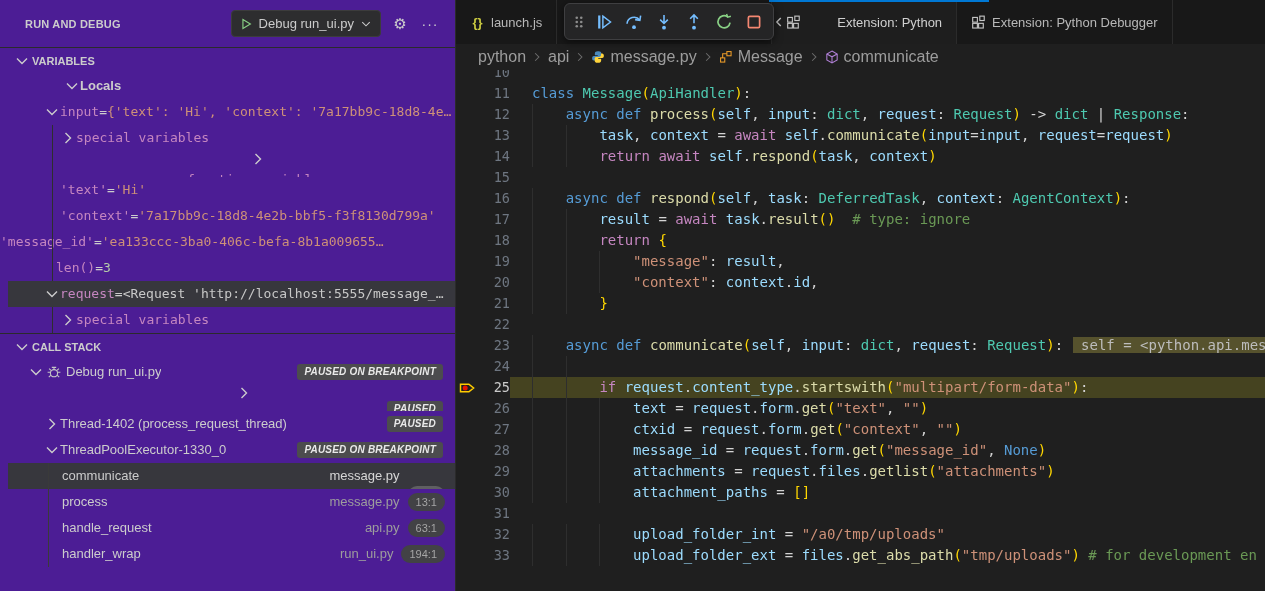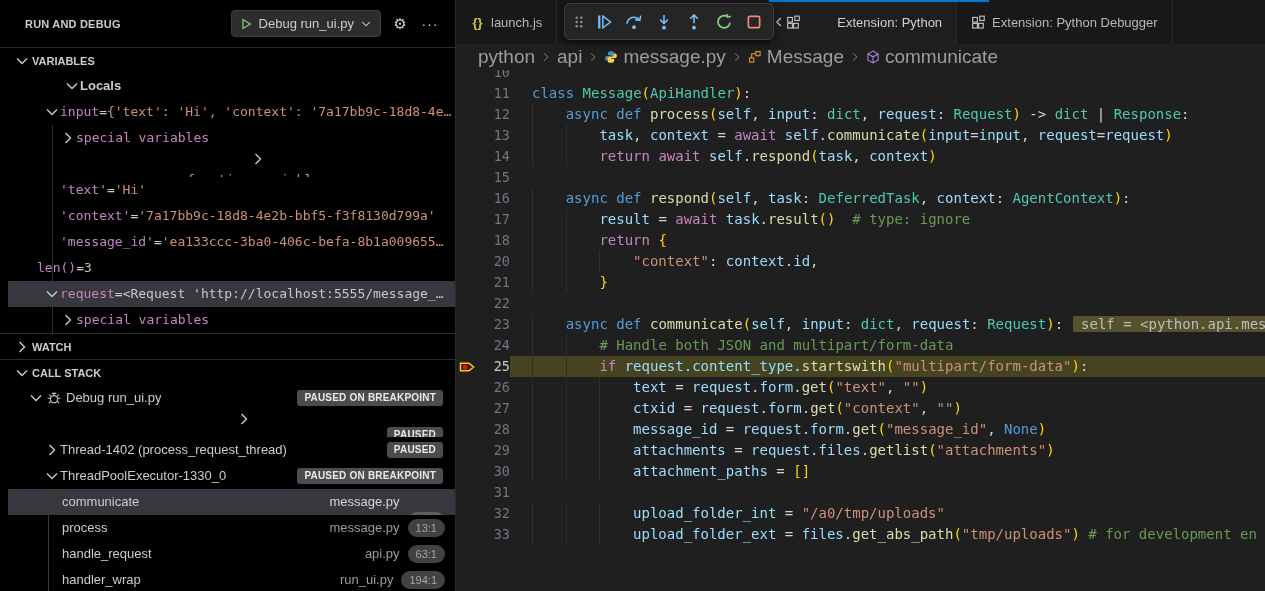--- a/index.html
+++ b/index.html
@@ -1,21 +1,21 @@
 <!DOCTYPE html>
 <html><head>
 <meta charset="utf-8">
 <style>
   * { margin:0; padding:0; box-sizing:border-box; }
   html,body { width:1265px; height:591px; overflow:hidden; background:#181818;
     font-family:"Liberation Sans", sans-serif; }
   .app { display:flex; width:1265px; height:591px; color:#cccccc; }
 
   
-  .sidebar { width:455px; min-width:455px; height:591px; background:#000000; overflow:hidden; }
+  .sidebar { width:455px; min-width:455px; height:591px; background:#4c1d95; overflow:hidden; }
   .panel-header { height:47px; display:flex; align-items:center; padding:0 14px 0 25px; }
   .panel-title { font-size:11px; font-weight:bold; color:#cccccc; letter-spacing:.2px; flex:0 0 auto; }
   .panel-spacer { flex:1; }
   .launch-btn { height:27px; display:flex; align-items:center; gap:6px; background:#2d2d2f;
     border:1px solid #3c3c3c; border-radius:4px; padding:0 8px 0 7px; cursor:pointer; }
   .launch-btn .label { font-size:13px; color:#cccccc; }
   .hdr-icon { width:22px; height:22px; display:flex; align-items:center; justify-content:center;
     color:#cccccc; font-size:15px; margin-left:8px; cursor:pointer; border-radius:4px; }
 
   .section-header { height:26px; display:flex; align-items:center; font-size:11px; font-weight:bold;
@@ -31,21 +31,21 @@
   .fguide::before { content:''; position:absolute; left:48px; top:0; bottom:0; border-left:1px solid #3a3a3a; }
 
   .c-vn { color:#C586C0; } .c-vs { color:#CE9178; } .c-vnum { color:#B5CEA8; }
   .c-veq { color:#cccccc; } .c-vv { color:#c8c8c8; }
   .scope-label { font-weight:bold; color:#cccccc; font-family:"Liberation Sans",sans-serif; font-size:13px; }
 
   .csrow { font-size:13px; }
   .cs-label { color:#cccccc; overflow:hidden; text-overflow:ellipsis; }
   .badge { margin-left:auto; margin-right:12px; background:#4c4c4e; color:#e9e9e9;
     font-size:10px; font-weight:bold; letter-spacing:.2px; padding:3px 7px; border-radius:3px;
-    line-height:1; flex:0 0 auto; font-family:"Liberation Sans",sans-serif; }
+    line-height:1; flex:0 0 auto; font-family:"Liberation Sans",sans-serif;font-style:italic; }
   .frame-right { margin-left:auto; display:flex; align-items:center; gap:8px; padding-right:10px; flex:0 0 auto; }
   .frame-file { color:#9d9d9d; font-size:13px; }
   .frame-pill { background:#424245; color:#a5a5a5; font-size:11px; padding:2px 8px;
     border-radius:9px; line-height:1.3; }
   .csrow.selected .frame-file { color:#d6d6d6; }
   .csrow.selected .frame-pill { background:#5f5f62; color:#ffffff;margin-top:39px; }
 
   
   .editor { flex:1; display:flex; flex-direction:column; border-left:1px solid #2b2b2b;
     background:#1f1f1f; position:relative; overflow:hidden; }
@@ -63,21 +63,21 @@
   .debug-toolbar { position:absolute; left:108px; top:3px; height:37px; display:flex; align-items:center;
     background:#252526; border:1px solid #3f3f41; border-radius:6px; padding:0 4px;
     box-shadow:0 2px 8px rgba(0,0,0,.55); z-index:10; }
   .tb-btn { width:30px; height:30px; display:flex; align-items:center; justify-content:center;
     border-radius:5px; cursor:pointer; }
   .tb-btn.grip { width:20px; cursor:grab; }
   .tb-btn .icon { width:18px; height:18px; }
   .tb-gray { color:#8c8c8c; } .tb-blue { color:#75BEFF; } .tb-green { color:#89D185; } .tb-red { color:#F48771; }
 
   .breadcrumbs { height:26px; display:flex; align-items:center; background:#1f1f1f;
-    padding-left:22px; font-size:19px; color:#9d9d9d; gap:3px; }
+    padding-left:22px; font-size:16px; color:#9d9d9d; gap:3px; }
   .crumb { display:flex; align-items:center; gap:5px; cursor:pointer; }
   .crumb .icon { width:14px; height:14px; }
   .crumb-sep { width:12px; height:12px; color:#6e6e6e; margin:0 2px; }
 
   .code { flex:1; overflow:hidden; position:relative; font-family:"DejaVu Sans Mono", monospace;
     font-size:14px; color:#d4d4d4; }
   .code-line { display:flex; height:21px; line-height:21px; white-space:pre; }
   .code-line.current { background:linear-gradient(to right, transparent 54px, #454320 54px); }
   .ln-bp { width:24px; flex:0 0 24px; display:flex; align-items:center; justify-content:center; cursor:pointer; }
   .ln-bp .icon { width:19px; height:16px; }
@@ -166,58 +166,50 @@
         <div class="vrow guide3" style="padding-left: 60px;">
           <span class="c-vn">'text'</span>
           <span class="c-veq"> = </span>
           <span class="c-vs">'Hi'</span>
         </div>
         <div class="vrow guide3" style="padding-left: 60px;">
           <span class="c-vn">'context'</span>
           <span class="c-veq"> = </span>
           <span class="c-vs">'7a17bb9c-18d8-4e2b-bbf5-f3f8130d799a'</span>
         </div>
+        <div class="vrow guide3" style="">
+          <span class="c-vn">'message_id'</span>
+          <span class="c-veq"> = </span>
+          <span class="c-vs">'ea133ccc-3ba0-406c-befa-8b1a009655…</span>
+        </div>
+        <div class="vrow guide3" style="padding-left: 56px;">
+          <span class="c-vn">len()</span>
+          <span class="c-veq"> = </span>
+          <span class="c-vnum">3</span>
+        </div>
+        <div class="vrow selected" style="padding-left: 44px;">
+          <span class="icon" style="width: 16px; height: 16px; color: rgb(204, 204, 204);">
+            <svg viewBox="0 0 16 16">
+              <path d="M3 5.5 8 10.5 13 5.5" fill="none" stroke="currentColor" stroke-width="1.4"></path>
+            </svg>
+          </span>
+          <span class="c-vn">request</span>
+          <span class="c-veq"> = </span>
+          <span class="c-vv">&lt;Request 'http://localhost:5555/message_…</span>
+        </div>
         <div class="vrow guide3" style="padding-left: 60px;">
-          <span class="c-vn">'message_id'</span>
-          <span class="c-veq"> = </span>
-          <span class="c-vs">'ea133ccc-3ba0-406c-befa-8b1a009655…</span>
-        </div>
-        <div class="vrow guide3" style="padding-left: 37px;">
-          <span class="c-vn">len()</span>
-          <span class="c-veq"> = </span>
-          <span class="c-vnum">3</span>
-        </div>
-        <div class="vrow selected" style="padding-left: 44px;">
-          <span class="icon" style="width: 16px; height: 16px; color: rgb(204, 204, 204);">
-            <svg viewBox="0 0 16 16">
-              <path d="M3 5.5 8 10.5 13 5.5" fill="none" stroke="currentColor" stroke-width="1.4"></path>
-            </svg>
-          </span>
-          <span class="c-vn">request</span>
-          <span class="c-veq"> = </span>
-          <span class="c-vv">&lt;Request 'http://localhost:5555/message_…</span>
-        </div>
-        <div class="vrow guide3" style="padding-left: 60px;">
           <span class="icon" style="width: 16px; height: 16px; color: rgb(204, 204, 204);">
             <svg viewBox="0 0 16 16">
               <path d="M5.5 3 10.5 8 5.5 13" fill="none" stroke="currentColor" stroke-width="1.4"></path>
             </svg>
           </span>
           <span class="c-vn">special variables</span>
         </div>
       </div>
 
-    <div class="section-header">
-      <span class="icon" style="width:16px;height:16px;color:#cccccc">
-          <svg viewBox="0 0 16 16">
-            <path d="M5.5 3 10.5 8 5.5 13" fill="none" stroke="currentColor" stroke-width="1.4"></path>
-          </svg>
-        </span>
-      <span>WATCH</span>
-    </div>
 
     <div class="section-header">
       <span class="icon" style="width:16px;height:16px;color:#cccccc">
           <svg viewBox="0 0 16 16">
             <path d="M3 5.5 8 10.5 13 5.5" fill="none" stroke="currentColor" stroke-width="1.4"></path>
           </svg>
         </span>
       <span>CALL STACK</span>
     </div>
     <div id="callstack-rows">
@@ -455,25 +447,26 @@
     <div class="code" id="code-lines">
         <div class="code-line" style="margin-top: -8px;"><span class="ln-bp"></span><span class="ln-num">10</span><span class="ln-text"></span></div>
         <div class="code-line"><span class="ln-bp"></span><span class="ln-num">11</span><span class="ln-text"><span class="c-kw">class </span><span class="c-type">Message</span><span class="c-b1">(</span><span class="c-type">ApiHandler</span><span class="c-b1">)</span><span class="c-pun">:</span></span></div>
         <div class="code-line"><span class="ln-bp"></span><span class="ln-num">12</span><span class="ln-text"><span class="ind"></span><span class="c-kw">async def </span><span class="c-fn">process</span><span class="c-b1">(</span><span class="c-var">self</span><span class="c-pun">, </span><span class="c-var">input</span><span class="c-pun">: </span><span class="c-type">dict</span><span class="c-pun">, </span><span class="c-var">request</span><span class="c-pun">: </span><span class="c-type">Request</span><span class="c-b1">)</span><span class="c-pun"> -&gt; </span><span class="c-type">dict</span><span class="c-pun"> | </span><span class="c-type">Response</span><span class="c-pun">:</span></span></div>
         <div class="code-line"><span class="ln-bp"></span><span class="ln-num">13</span><span class="ln-text"><span class="ind"></span><span class="ind"></span><span class="c-var">task</span><span class="c-pun">, </span><span class="c-var">context</span><span class="c-pun"> = </span><span class="c-ctrl">await</span><span class="c-pun"> </span><span class="c-var">self</span><span class="c-pun">.</span><span class="c-fn">communicate</span><span class="c-b1">(</span><span class="c-var">input</span><span class="c-pun">=</span><span class="c-var">input</span><span class="c-pun">, </span><span class="c-var">request</span><span class="c-pun">=</span><span class="c-var">request</span><span class="c-b1">)</span></span></div>
         <div class="code-line"><span class="ln-bp"></span><span class="ln-num">14</span><span class="ln-text"><span class="ind"></span><span class="ind"></span><span class="c-ctrl">return</span><span class="c-pun"> </span><span class="c-ctrl">await</span><span class="c-pun"> </span><span class="c-var">self</span><span class="c-pun">.</span><span class="c-fn">respond</span><span class="c-b1">(</span><span class="c-var">task</span><span class="c-pun">, </span><span class="c-var">context</span><span class="c-b1">)</span></span></div>
         <div class="code-line"><span class="ln-bp"></span><span class="ln-num">15</span><span class="ln-text"></span></div>
         <div class="code-line"><span class="ln-bp"></span><span class="ln-num">16</span><span class="ln-text"><span class="ind"></span><span class="c-kw">async def </span><span class="c-fn">respond</span><span class="c-b1">(</span><span class="c-var">self</span><span class="c-pun">, </span><span class="c-var">task</span><span class="c-pun">: </span><span class="c-type">DeferredTask</span><span class="c-pun">, </span><span class="c-var">context</span><span class="c-pun">: </span><span class="c-type">AgentContext</span><span class="c-b1">)</span><span class="c-pun">:</span></span></div>
         <div class="code-line"><span class="ln-bp"></span><span class="ln-num">17</span><span class="ln-text"><span class="ind"></span><span class="ind"></span><span class="c-var">result</span><span class="c-pun"> = </span><span class="c-ctrl">await</span><span class="c-pun"> </span><span class="c-var">task</span><span class="c-pun">.</span><span class="c-fn">result</span><span class="c-b1">()</span><span class="c-pun">  </span><span class="c-com"># type: ignore</span></span></div>
         <div class="code-line"><span class="ln-bp"></span><span class="ln-num">18</span><span class="ln-text"><span class="ind"></span><span class="ind"></span><span class="c-ctrl">return</span><span class="c-pun"> </span><span class="c-b1">{</span></span></div>
+        <div class="code-line"><span class="ln-bp"></span><span class="ln-num">19</span><span class="ln-text"><span class="ind"></span><span class="ind"></span><span class="ind"></span><span class="c-str">"message"</span><span class="c-pun">: </span><span class="c-var">result</span><span class="c-pun">,</span></span></div>
         <div class="code-line"><span class="ln-bp"></span><span class="ln-num">20</span><span class="ln-text"><span class="ind"></span><span class="ind"></span><span class="ind"></span><span class="c-str">"context"</span><span class="c-pun">: </span><span class="c-var">context</span><span class="c-pun">.</span><span class="c-var">id</span><span class="c-pun">,</span></span></div>
         <div class="code-line"><span class="ln-bp"></span><span class="ln-num">21</span><span class="ln-text"><span class="ind"></span><span class="ind"></span><span class="c-b1">}</span></span></div>
         <div class="code-line"><span class="ln-bp"></span><span class="ln-num">22</span><span class="ln-text"></span></div>
         <div class="code-line"><span class="ln-bp"></span><span class="ln-num">23</span><span class="ln-text"><span class="ind"></span><span class="c-kw">async def </span><span class="c-fn">communicate</span><span class="c-b1">(</span><span class="c-var">self</span><span class="c-pun">, </span><span class="c-var">input</span><span class="c-pun">: </span><span class="c-type">dict</span><span class="c-pun">, </span><span class="c-var">request</span><span class="c-pun">: </span><span class="c-type">Request</span><span class="c-b1">)</span><span class="c-pun">:</span><span class="inline-hint">self = &lt;python.api.mes</span></span></div>
-        <div class="code-line"><span class="ln-bp"></span><span class="ln-num">24</span><span class="ln-text"><span class="ind"></span><span class="ind"></span><span class="c-com"># Handle both JSON and multipart/form-data</span></span></div>
+        <div class="code-line"><span class="ln-bp"></span><span class="ln-num">24</span><span class="ln-text"><span class="ind"></span><span class="ind"></span></span></div>
         <div class="code-line current"><span class="ln-bp"><span class="icon"><svg viewBox="0 0 19 16">
                 <path d="M1.5 4.2h8.4L14.6 8l-4.7 3.8H1.5z" fill="none" stroke="#FFCC00" stroke-width="1.5"></path>
                 <circle cx="6.2" cy="8" r="2.5" fill="#E51400"></circle>
               </svg></span></span><span class="ln-num">25</span><span class="ln-text"><span class="ind"></span><span class="ind"></span><span class="c-ctrl">if</span><span class="c-pun"> </span><span class="c-var">request</span><span class="c-pun">.</span><span class="c-var">content_type</span><span class="c-pun">.</span><span class="c-fn">startswith</span><span class="c-b1">(</span><span class="c-str">"multipart/form-data"</span><span class="c-b1">)</span><span class="c-pun">:</span></span></div>
         <div class="code-line"><span class="ln-bp"></span><span class="ln-num">26</span><span class="ln-text"><span class="ind"></span><span class="ind"></span><span class="ind"></span><span class="c-var">text</span><span class="c-pun"> = </span><span class="c-var">request</span><span class="c-pun">.</span><span class="c-var">form</span><span class="c-pun">.</span><span class="c-fn">get</span><span class="c-b1">(</span><span class="c-str">"text"</span><span class="c-pun">, </span><span class="c-str">""</span><span class="c-b1">)</span></span></div>
         <div class="code-line"><span class="ln-bp"></span><span class="ln-num">27</span><span class="ln-text"><span class="ind"></span><span class="ind"></span><span class="ind"></span><span class="c-var">ctxid</span><span class="c-pun"> = </span><span class="c-var">request</span><span class="c-pun">.</span><span class="c-var">form</span><span class="c-pun">.</span><span class="c-fn">get</span><span class="c-b1">(</span><span class="c-str">"context"</span><span class="c-pun">, </span><span class="c-str">""</span><span class="c-b1">)</span></span></div>
         <div class="code-line"><span class="ln-bp"></span><span class="ln-num">28</span><span class="ln-text"><span class="ind"></span><span class="ind"></span><span class="ind"></span><span class="c-var">message_id</span><span class="c-pun"> = </span><span class="c-var">request</span><span class="c-pun">.</span><span class="c-var">form</span><span class="c-pun">.</span><span class="c-fn">get</span><span class="c-b1">(</span><span class="c-str">"message_id"</span><span class="c-pun">, </span><span class="c-kw">None</span><span class="c-b1">)</span></span></div>
         <div class="code-line"><span class="ln-bp"></span><span class="ln-num">29</span><span class="ln-text"><span class="ind"></span><span class="ind"></span><span class="ind"></span><span class="c-var">attachments</span><span class="c-pun"> = </span><span class="c-var">request</span><span class="c-pun">.</span><span class="c-var">files</span><span class="c-pun">.</span><span class="c-fn">getlist</span><span class="c-b1">(</span><span class="c-str">"attachments"</span><span class="c-b1">)</span></span></div>
         <div class="code-line"><span class="ln-bp"></span><span class="ln-num">30</span><span class="ln-text"><span class="ind"></span><span class="ind"></span><span class="ind"></span><span class="c-var">attachment_paths</span><span class="c-pun"> = </span><span class="c-b1">[]</span></span></div>
         <div class="code-line"><span class="ln-bp"></span><span class="ln-num">31</span><span class="ln-text"></span></div>

